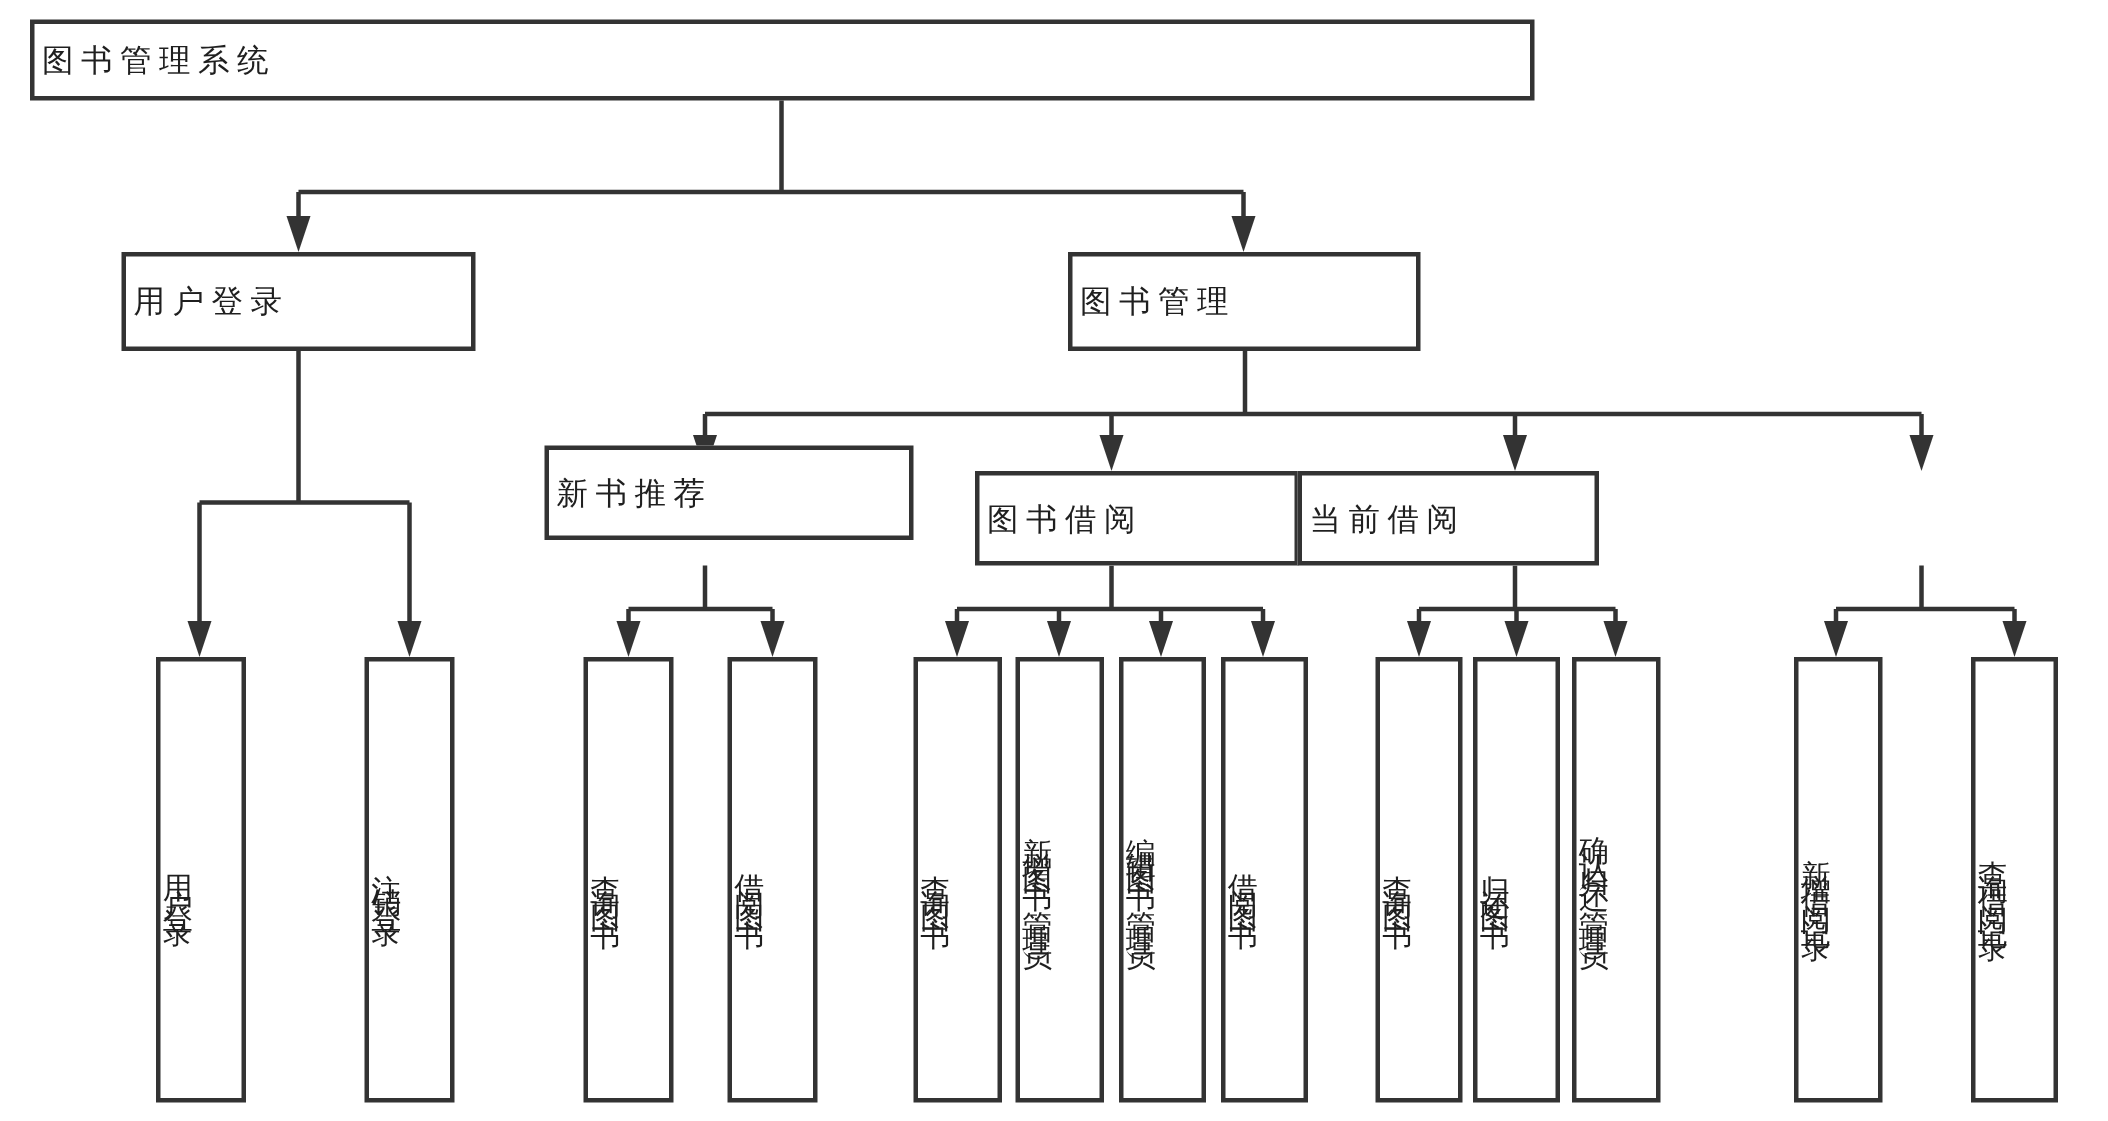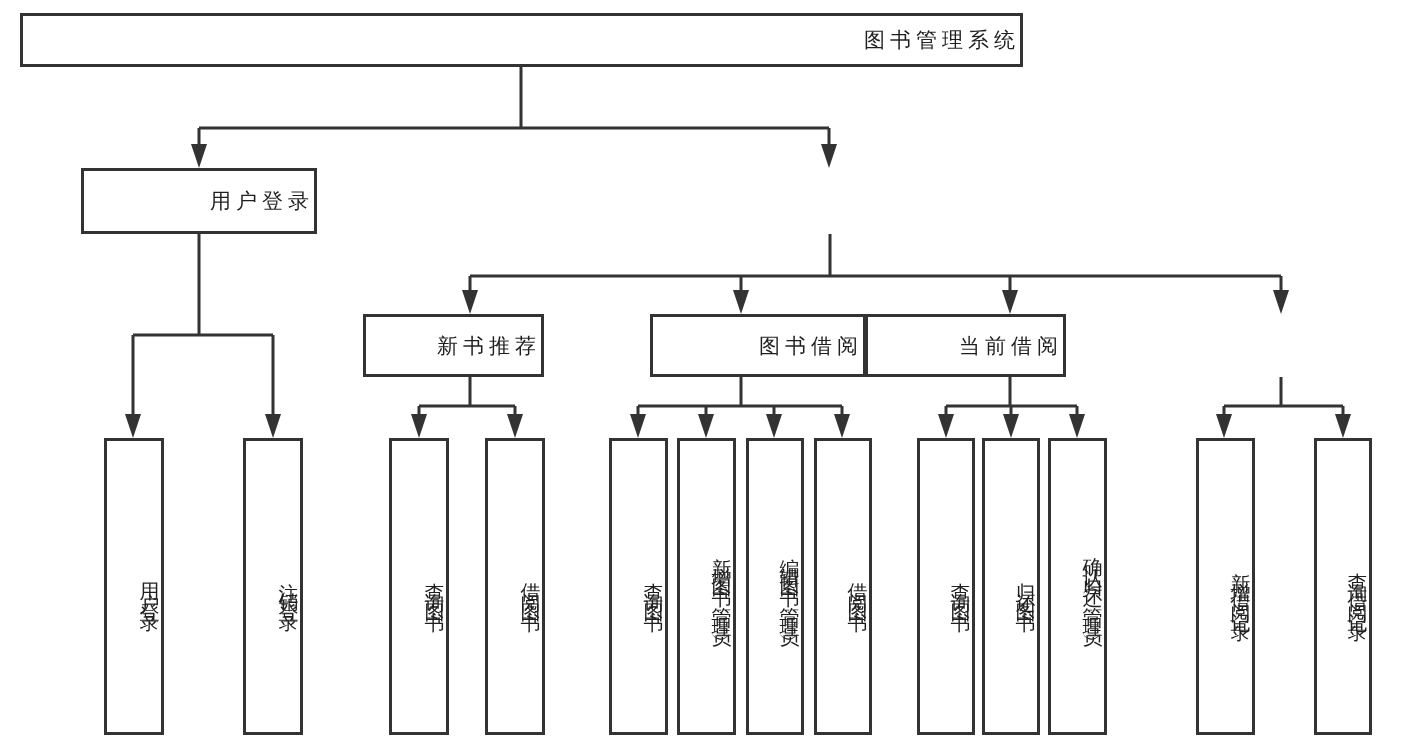--- a/index.html
+++ b/index.html
@@ -9,21 +9,21 @@
     background:#ffffff;
     font-family:"Liberation Sans","DejaVu Sans",sans-serif;
     overflow:hidden;
   }
   .wires{position:absolute;left:0;top:0;z-index:1;}
   .box{
     position:absolute;
     box-sizing:border-box;
     background:#ffffff;
     border:3px solid #333333;
-    display:flex;align-items:center;justify-content:flex-end;
+    display:flex;align-items:center;justify-content:flex-start;
     color:#1f1f1f;
     z-index:2;
   }
   .hbox .lbl{
     font-size:21px;
     letter-spacing:5px;
     padding-left:5px;
     white-space:nowrap;
   }
   .vbox .lbl{
@@ -80,22 +80,25 @@
     </g>
   </svg>
 
   <div class="box hbox" style="left:20px;top:13px;width:1003px;height:54px">
     <span class="lbl">图书管理系统</span>
   </div>
 
   <div class="box hbox" style="left:81px;top:168px;width:236px;height:66px">
     <span class="lbl">用户登录</span>
   </div>
+  <div class="box hbox" style="left:712px;top:168px;width:235px;height:66px">
+    <span class="lbl">图书管理</span>
+  </div>
 
-  <div class="box hbox" style="left:363px;top:314px;width:181px;height:63px">
+  <div class="box hbox" style="left:363px;top:297px;width:246px;height:63px">
     <span class="lbl">新书推荐</span>
   </div>
   <div class="box hbox" style="left:650px;top:314px;width:216px;height:63px">
     <span class="lbl">图书借阅</span>
   </div>
   <div class="box hbox" style="left:865px;top:314px;width:201px;height:63px">
     <span class="lbl">当前借阅</span>
   </div>
 
   <div class="box vbox" style="left:104px;top:438px;width:60px;height:297px">

